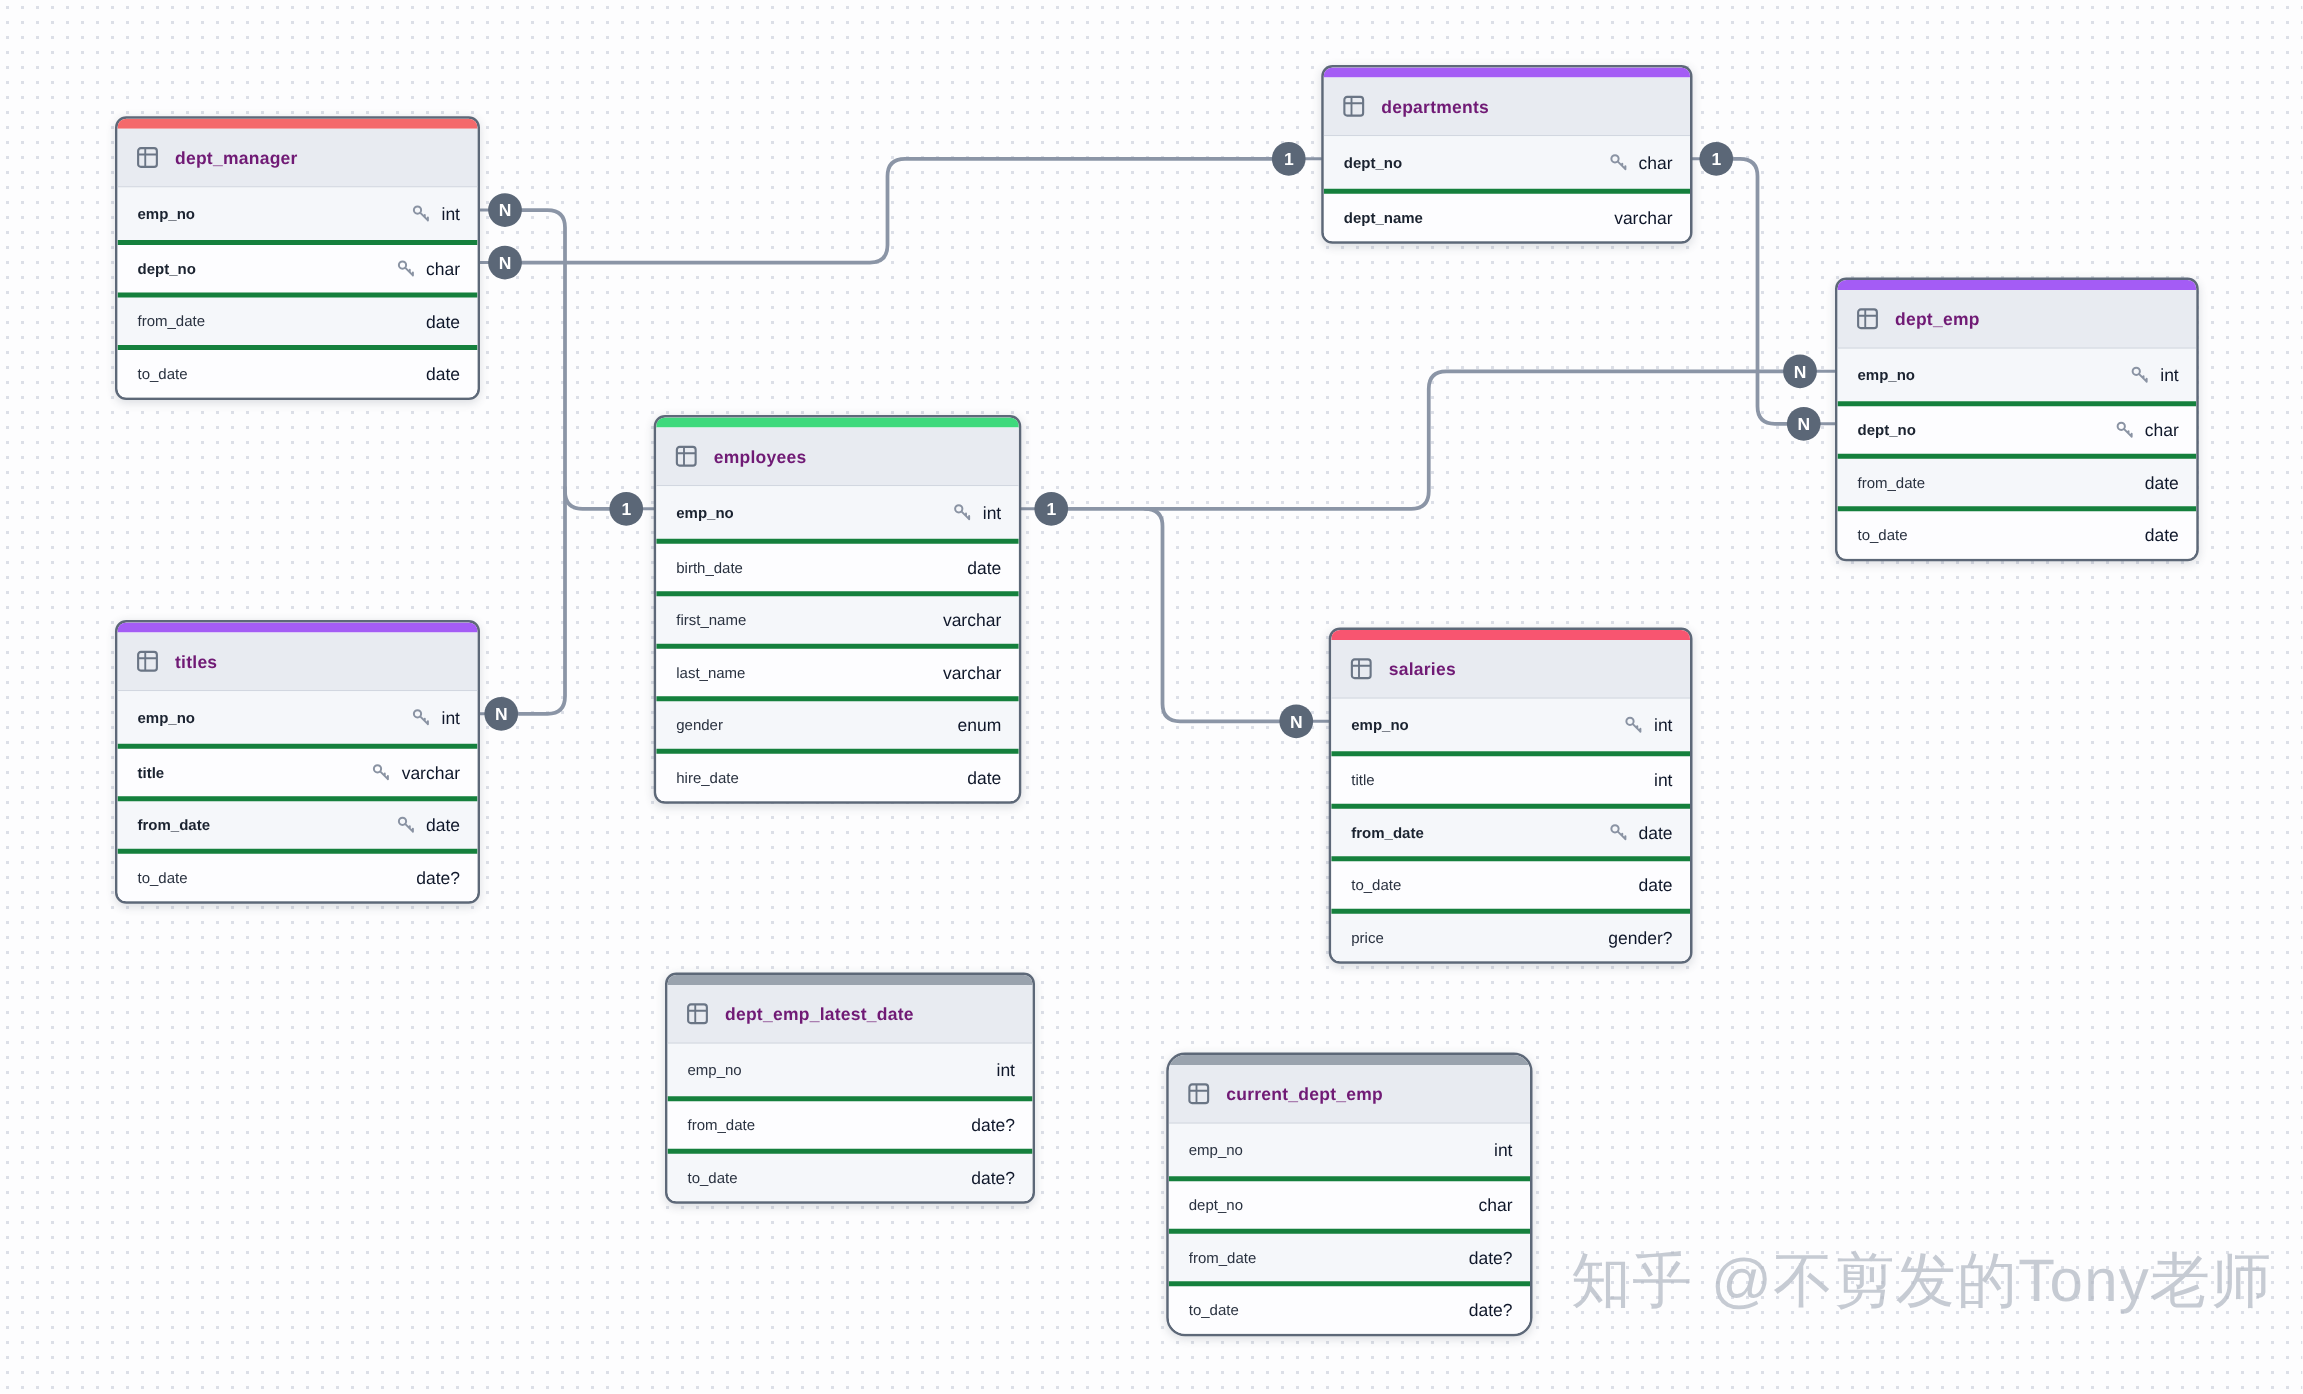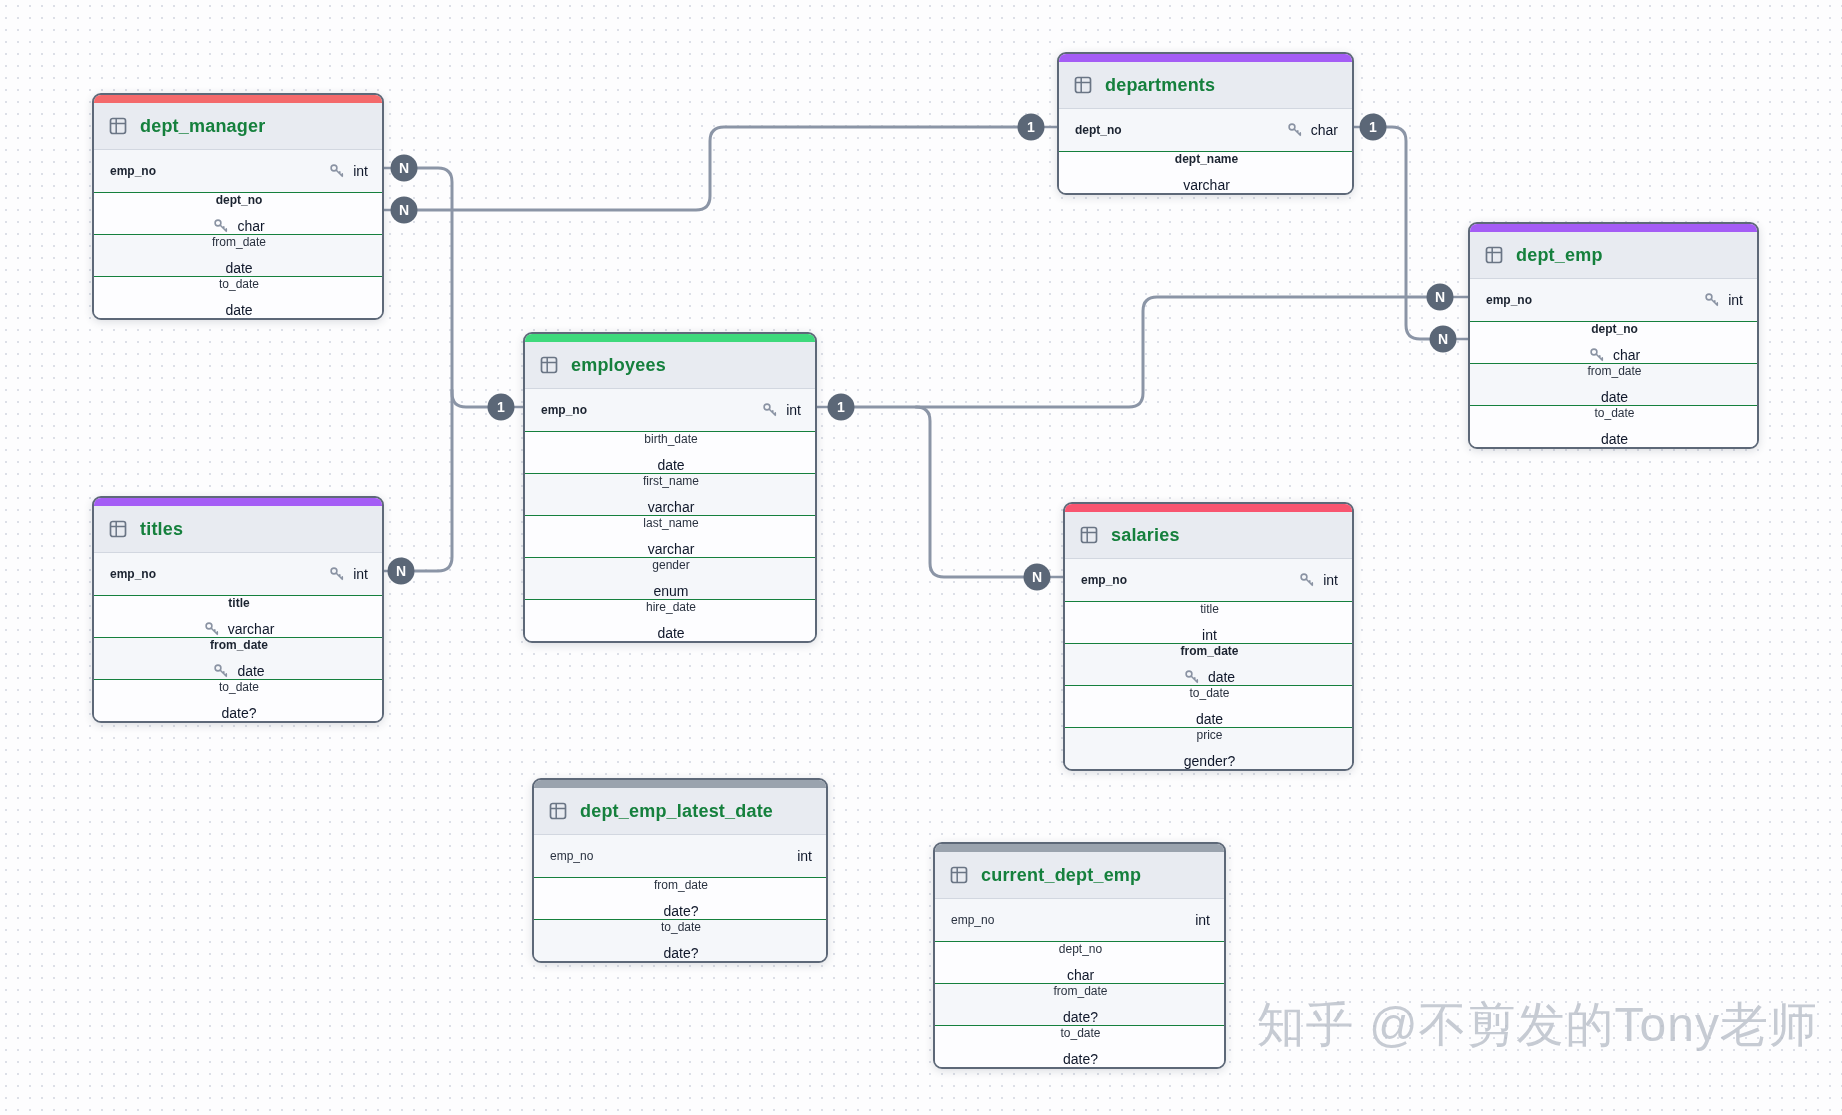--- a/index.html
+++ b/index.html
@@ -55,35 +55,35 @@
     align-items: center;
     gap: 13px;
     height: 46px;
     padding: 0 15px;
     background: #e8ebf1;
     border-bottom: 1px solid #d2d7e0;
   }
   .table-icon { display: flex; color: #6a7585; }
   .tname {
     font-weight: bold;
-    font-size: 18px;
-    color: #15803d;
+    font-size: 14px;
+    color: #701a75;
     letter-spacing: 0.2px;
   }
   .frow {
     display: flex;
     align-items: center;
     justify-content: space-between;
     height: 42px;
     padding: 0 14px 0 16px;
     box-sizing: border-box;
   }
   .frow.odd  { background: #f5f7fa; }
   .frow.even { background: #fdfdff; }
-  .frow + .frow { border-top: 1px solid #15803d; flex-direction: column; }
+  .frow + .frow { border-top: 4px solid #15803d; }
   .fname { font-size: 12px; color: #2a3240; }
   .fname.bold { font-weight: bold; color: #1b2330; }
   .ftype-wrap {
     display: flex;
     align-items: center;
     gap: 8px;
     color: #939cab;
   }
   .key-icon { display: flex; color: #8a93a3; }
   .ftype { font-size: 14px; color: #0f172a; }
@@ -482,21 +482,21 @@
           <span class="ftype">date?</span>
         </span>
       </div>
       <div class="frow odd">
         <span class="fname">to_date</span>
         <span class="ftype-wrap">
           <span class="ftype">date?</span>
         </span>
       </div>
     </div>
-    <div class="table-card" style="left: 933px; top: 842px; width: 289px;">
+    <div class="table-card" style="left: 933px; top: 842px; width: 289px; border-radius: 15px;">
       <div class="accent-bar" style="background: rgb(154, 163, 174);"></div>
       <div class="thead">
         <span class="table-icon">
           <svg width="18" height="18" viewBox="0 0 18 18">
             <rect x="1.5" y="1.5" width="15" height="15" rx="2.2" fill="none" stroke="currentColor" stroke-width="1.7"></rect>
             <line x1="1.5" y1="6.6" x2="16.5" y2="6.6" stroke="currentColor" stroke-width="1.5"></line>
             <line x1="7.2" y1="1.5" x2="7.2" y2="16.5" stroke="currentColor" stroke-width="1.5"></line>
           </svg>
         </span>
         <span class="tname">current_dept_emp</span>

